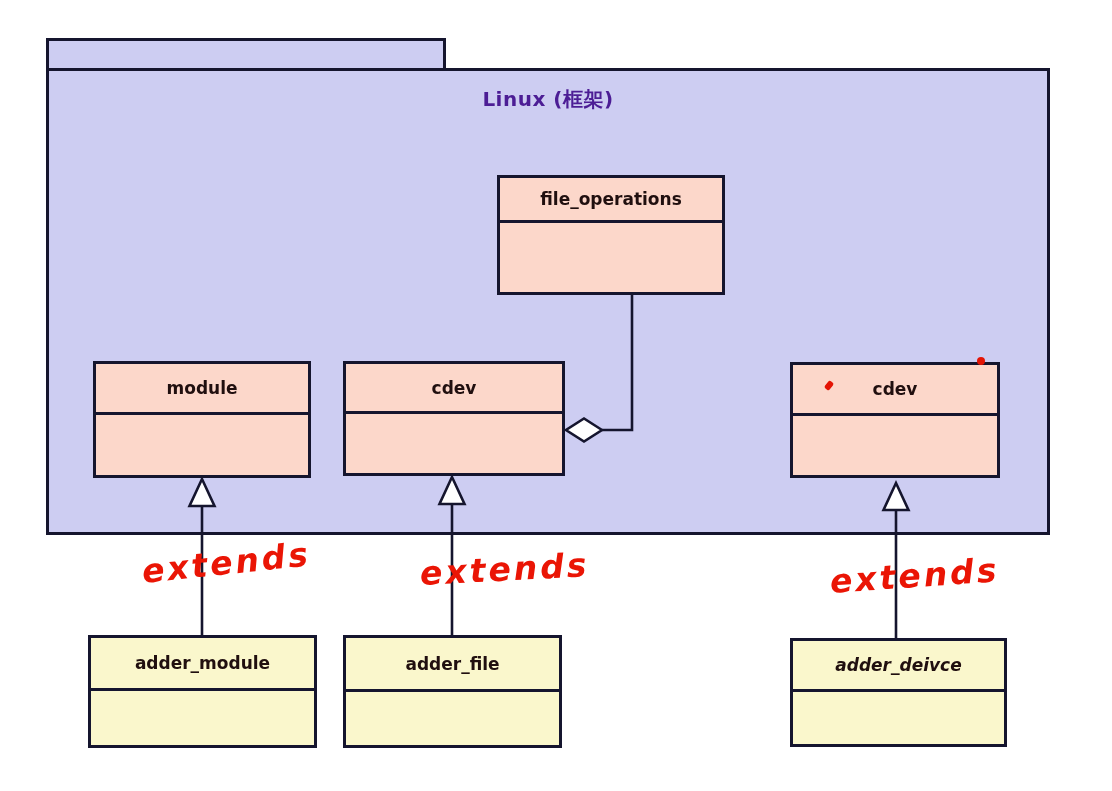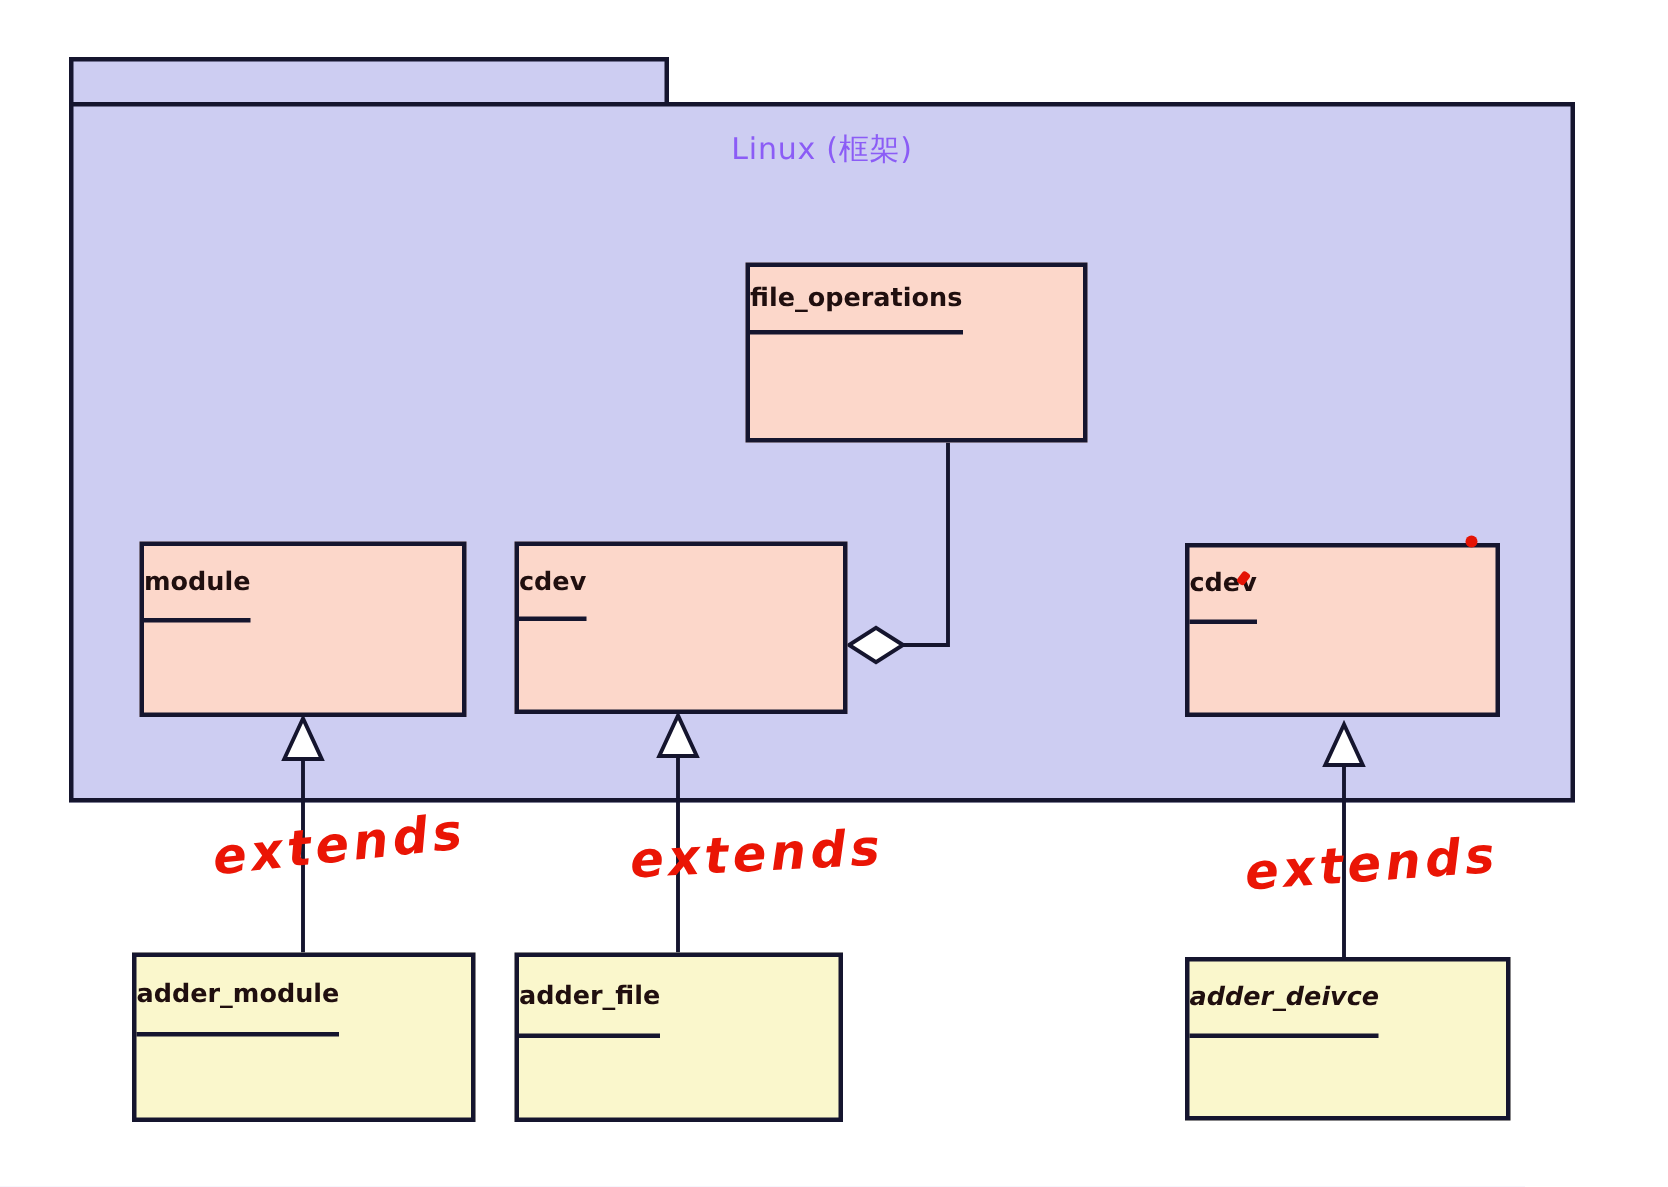--- a/index.html
+++ b/index.html
@@ -31,31 +31,31 @@
     background: #cdcdf2;
     border: 3px solid #15152e;
     box-sizing: border-box;
   }
   .pkg-title {
     position: absolute;
     left: 46px; top: 86px;
     width: 1004px;
     text-align: center;
     font-size: 20px;
-    font-weight: normal;
-    color: #8b5cf6;
+    font-weight: bold;
+    color: #4c1d95;
     letter-spacing: 0.5px;
   }
   
   .cls {
     position: absolute;
     border: 3px solid #15152e;
     box-sizing: border-box;
     display: flex;
-    flex-direction: row;
+    flex-direction: column;
   }
   .cls .hdr {
     border-bottom: 3px solid #15152e;
     display: flex;
     align-items: center;
     justify-content: center;
     font-weight: bold;
     font-size: 17px;
     color: #200f0f;
     box-sizing: border-box;

